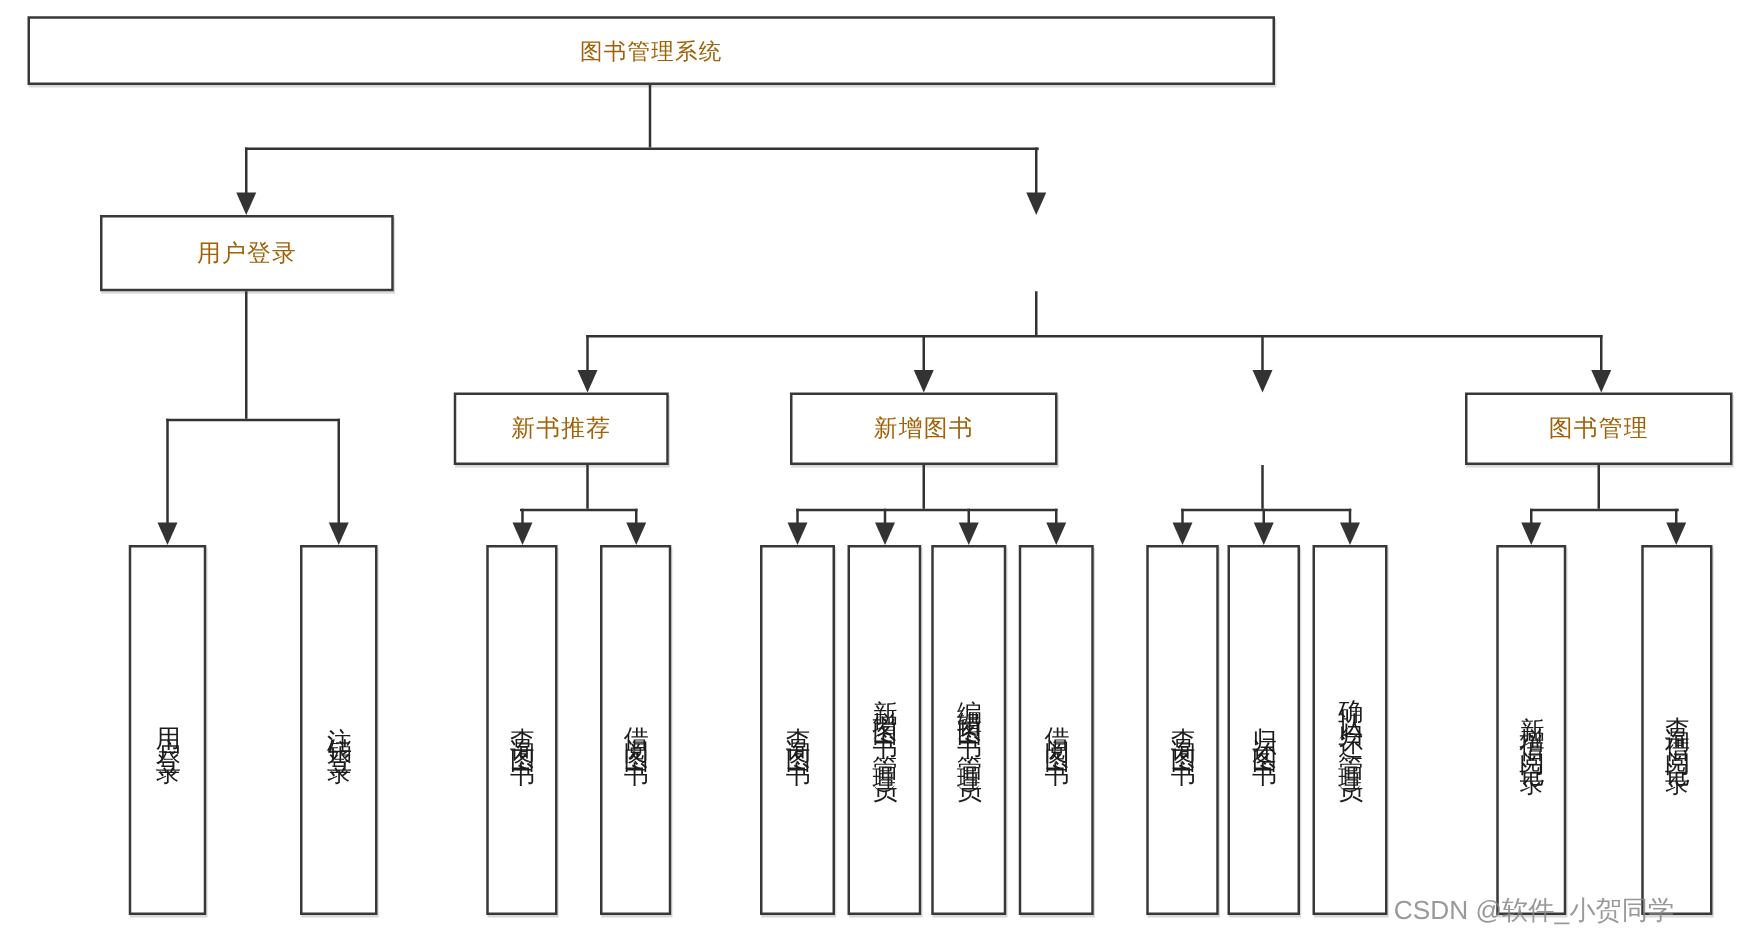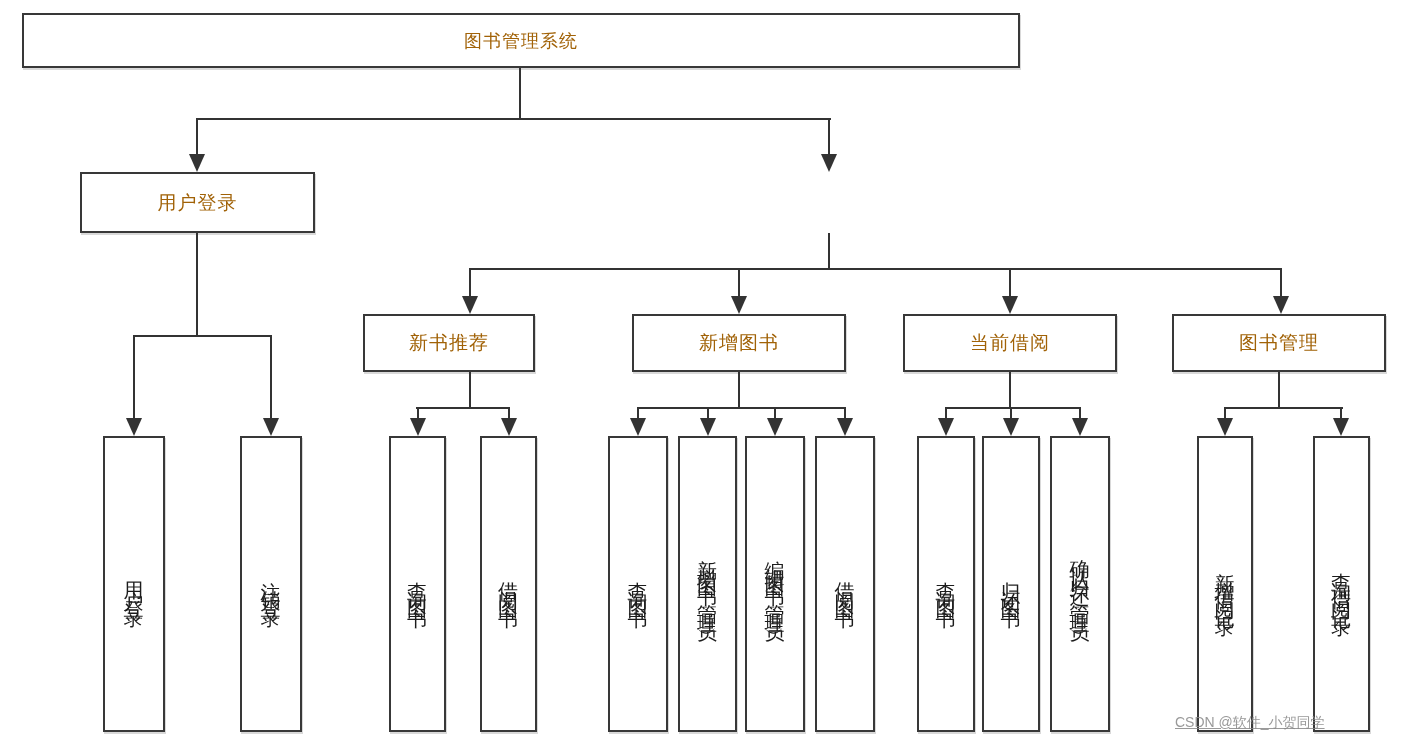--- a/index.html
+++ b/index.html
@@ -40,27 +40,26 @@
   .v-line { position: absolute; width: 2px; background: #333333; }
   .arrow-down {
     position: absolute;
     width: 0; height: 0;
     border-left: 8px solid transparent;
     border-right: 8px solid transparent;
     border-top: 18px solid #333333;
   }
   .watermark {
     position: absolute;
-    left: 1175px;
+    left: 1115px;
     top: 714px;
-    font-size: 14px;
+    font-size: 21px;
     color: rgba(135,135,135,0.85);
     z-index: 5;
     white-space: nowrap;
-    text-decoration: underline;
   }
 </style>
 </head>
 <body>
 
 <div id="stage">
 
   <div class="box" style="left:22px; top:13px; width:998px; height:55px;">
     <span class="hlabel root-label">图书管理系统</span>
   </div>
@@ -92,23 +91,20 @@
   <div class="v-line" style="left:1009px; top:268px; height:30px;"></div>
   <div class="arrow-down" style="left:1002px; top:296px;"></div>
   <div class="v-line" style="left:1280px; top:268px; height:30px;"></div>
   <div class="arrow-down" style="left:1273px; top:296px;"></div>
 
   <div class="box" style="left:363px; top:314px; width:172px; height:58px;">
     <span class="hlabel">新书推荐</span>
   </div>
   <div class="box" style="left:632px; top:314px; width:214px; height:58px;">
     <span class="hlabel">新增图书</span>
-  </div>
-  <div class="box" style="left:903px; top:314px; width:214px; height:58px;">
-    <span class="hlabel">当前借阅</span>
   </div>
   <div class="box" style="left:1172px; top:314px; width:214px; height:58px;">
     <span class="hlabel">图书管理</span>
   </div>
 
   <div class="v-line" style="left:469px; top:372px; height:35px;"></div>
   <div class="h-line" style="left:416px; top:407px; width:94px;"></div>
   <div class="v-line" style="left:417px; top:407px; height:12px;"></div>
   <div class="arrow-down" style="left:410px; top:418px;"></div>
   <div class="v-line" style="left:508px; top:407px; height:12px;"></div>

